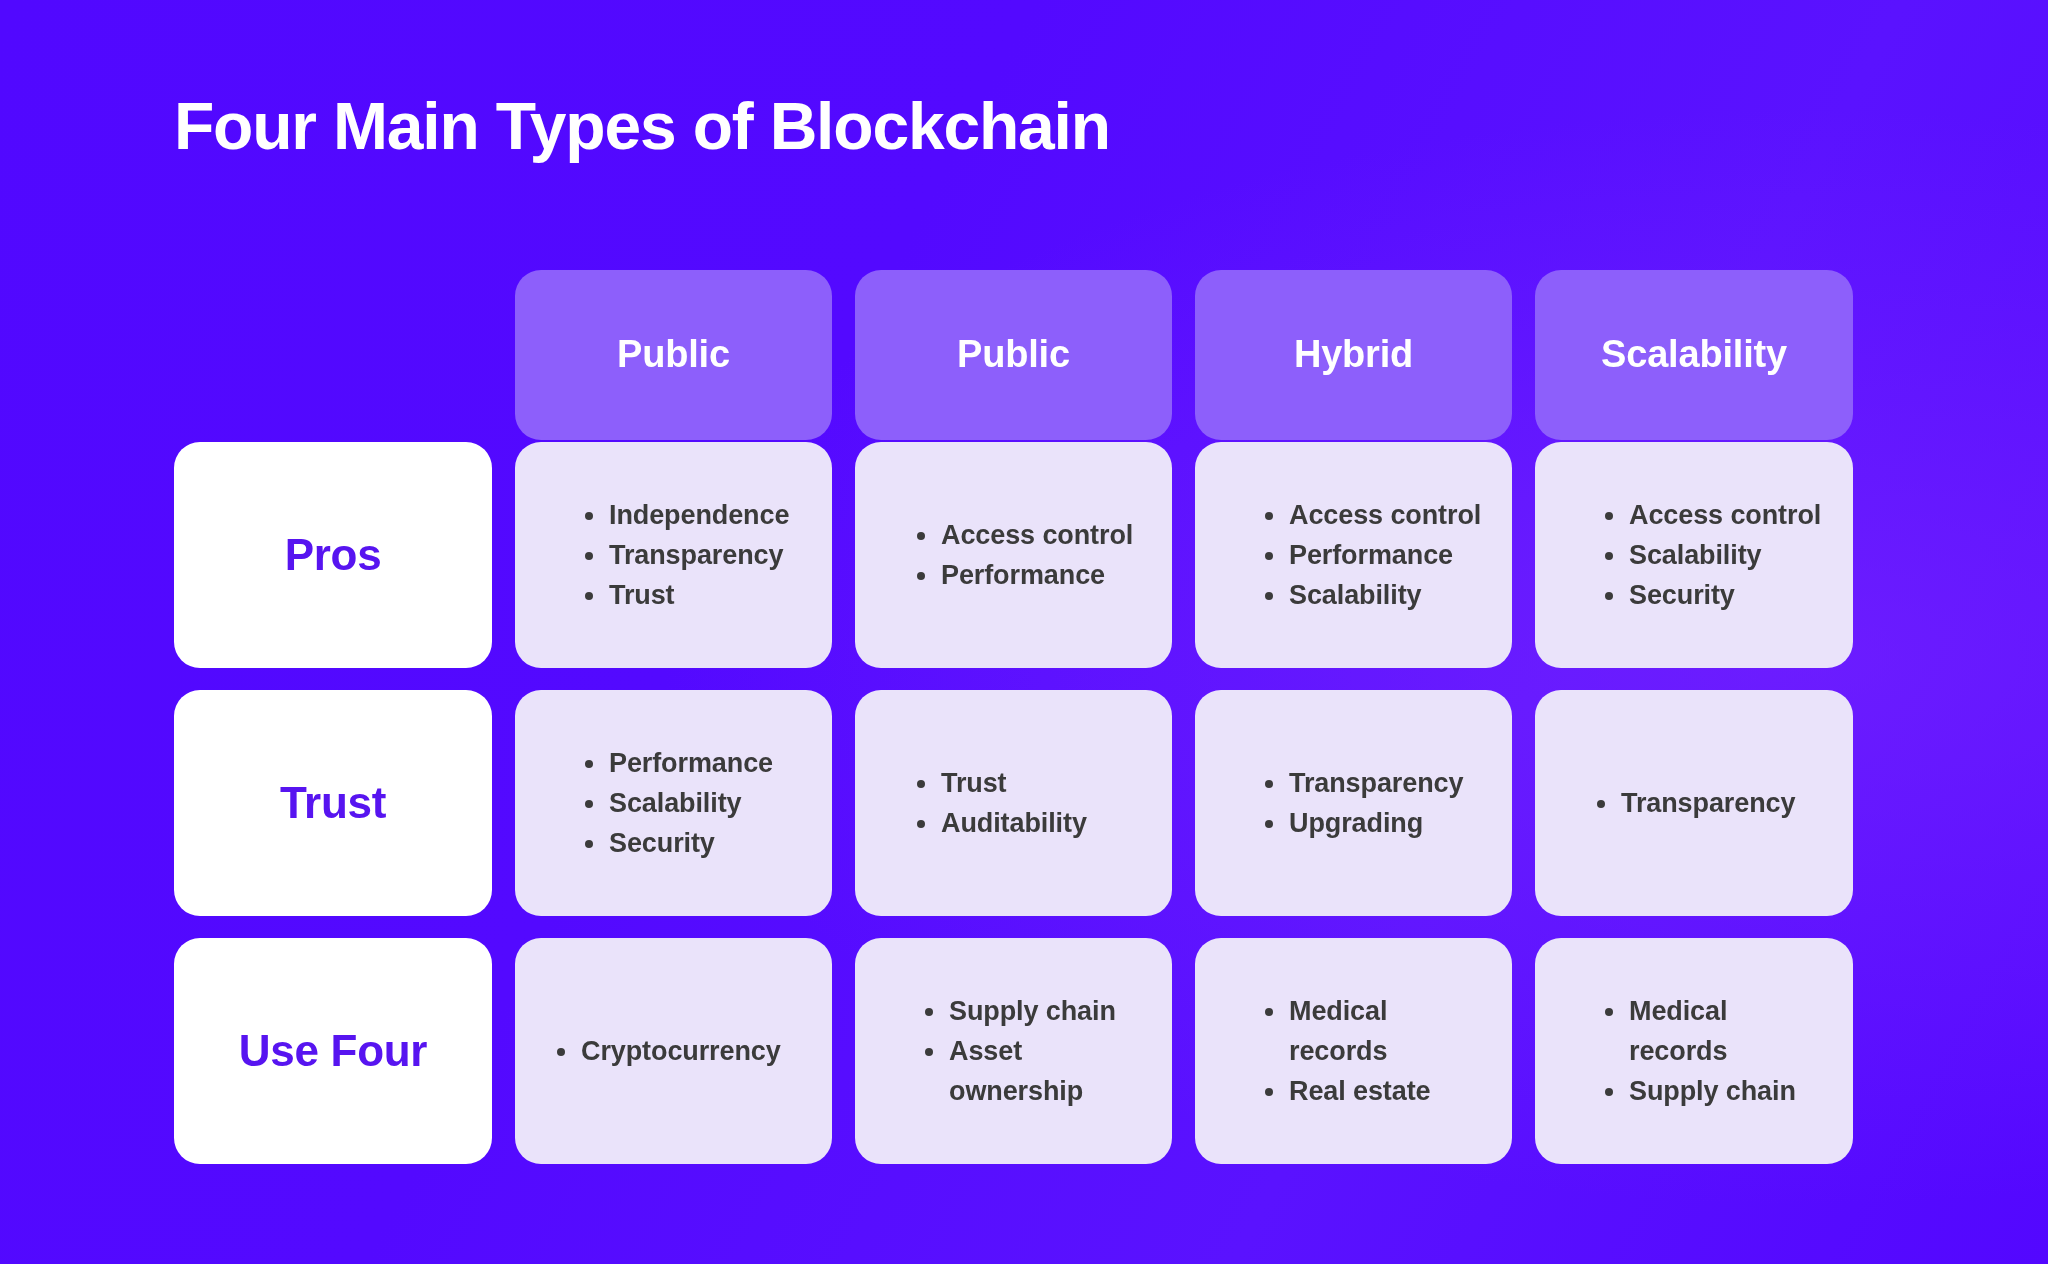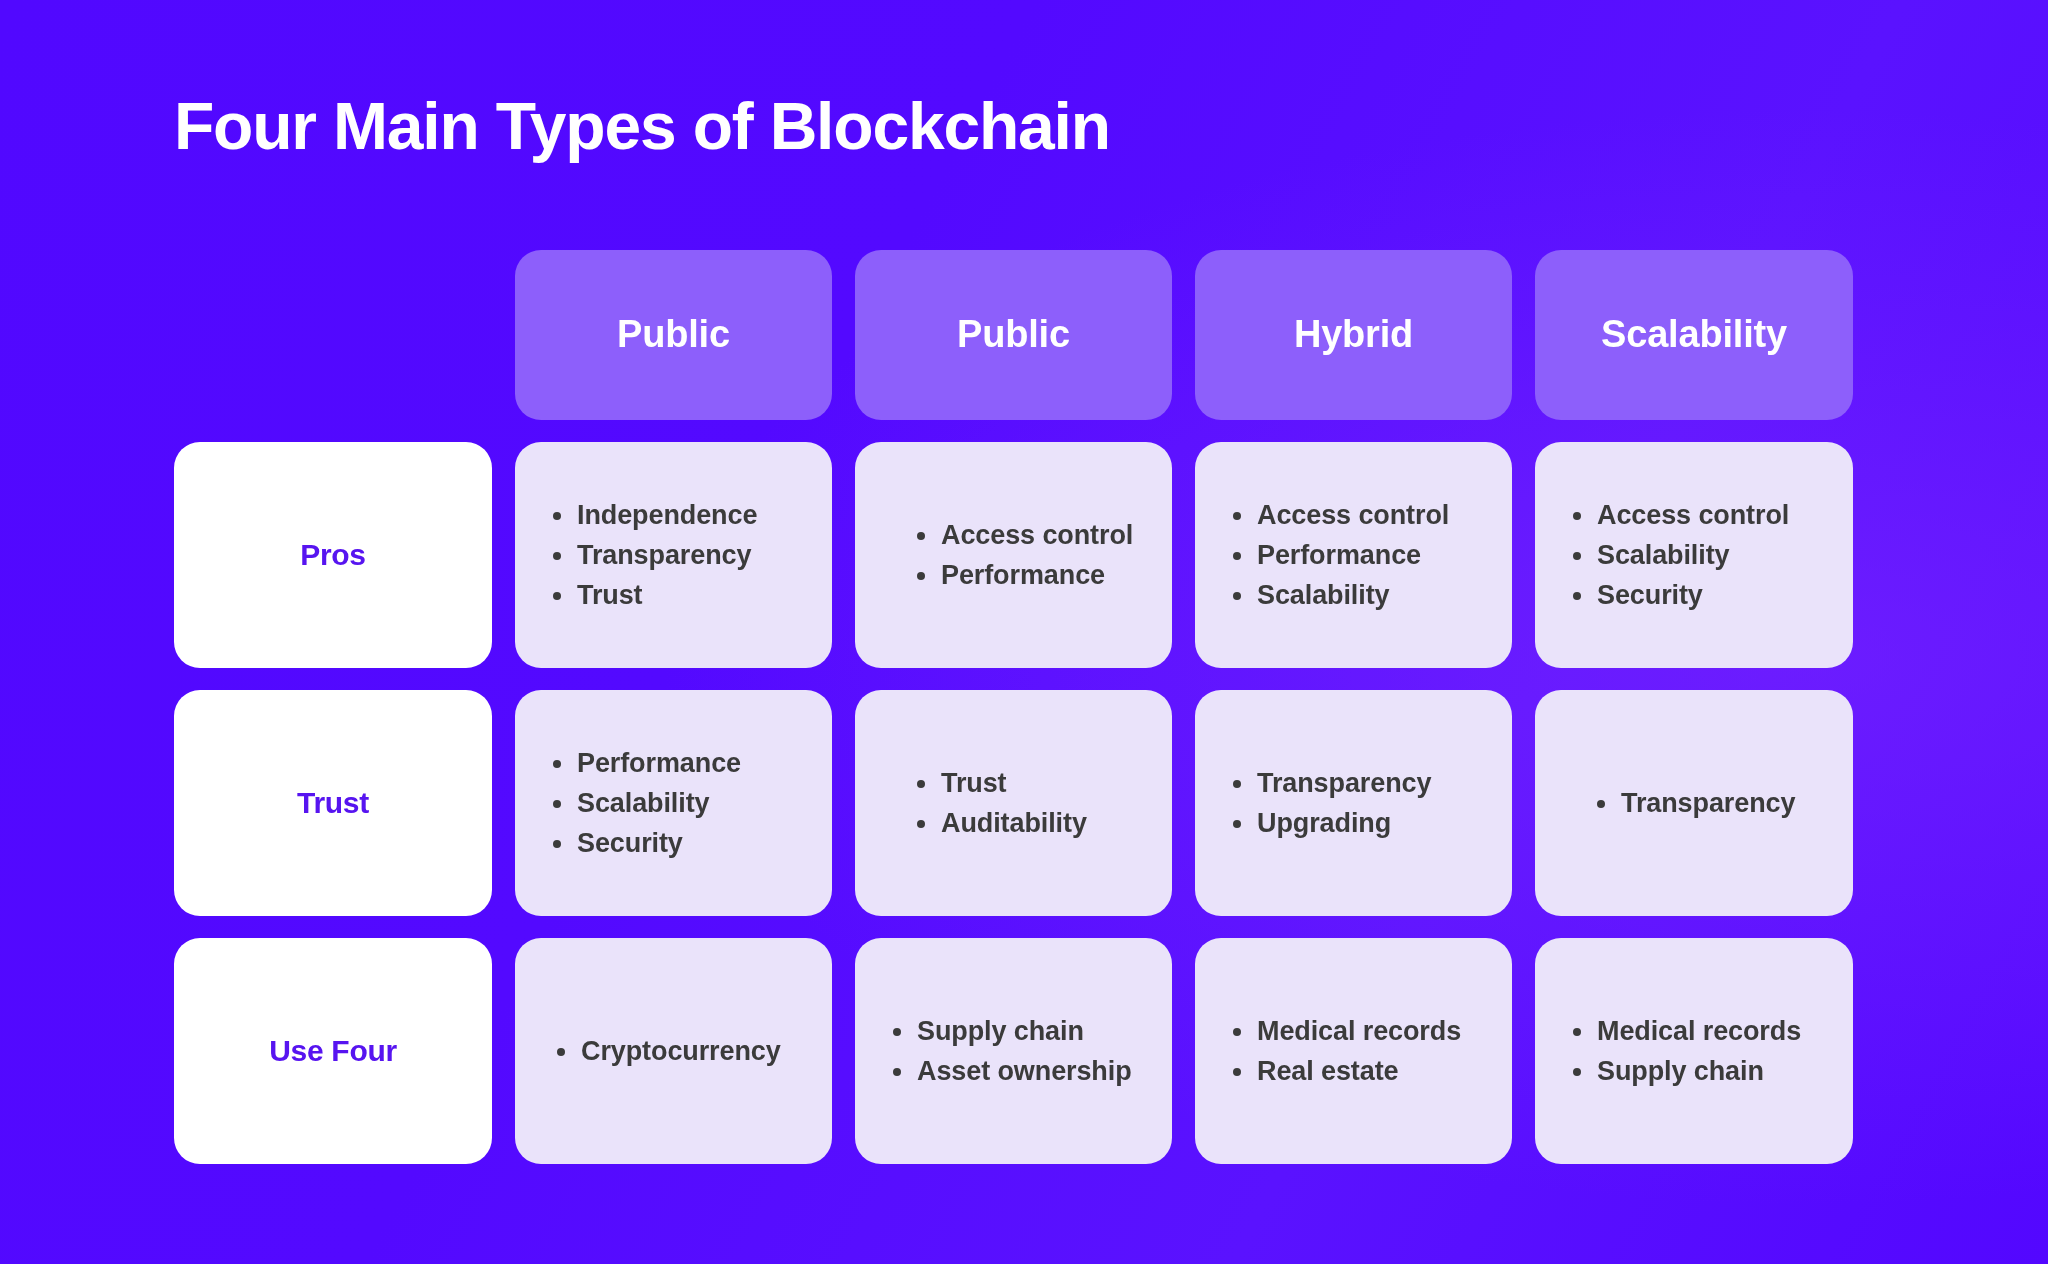--- a/index.html
+++ b/index.html
@@ -59,41 +59,42 @@
   
   .corner { background: transparent; }
 
   .head-card {
     background: #8D5FFB;
     border-radius: 26px;
     display: flex;
     align-items: center;
     justify-content: center;
     height: 100%;
+    margin-top: 20px;
   }
   .head-card .label {
     color: #FFFFFF;
     font-size: 38px;
     font-weight: 700;
     letter-spacing: -0.2px;
     line-height: 1.1;
     text-align: center;
   }
 
   .row-label-card {
     background: #FFFFFF;
     border-radius: 26px;
     display: flex;
     align-items: center;
     justify-content: center;
     height: 100%;
   }
   .row-label-card .label {
     color: #5714F0;
-    font-size: 30px;
+    font-size: 44px;
     font-weight: 700;
     letter-spacing: -0.3px;
     text-align: center;
     line-height: 1.15;
   }
 
   .data-card {
     background: #EAE3FA;
     border-radius: 26px;
     height: 100%;
@@ -124,21 +125,21 @@
     position: absolute;
     left: 2px;
     top: 17px;
     width: 8px;
     height: 8px;
     border-radius: 50%;
     background: #3B3B3B;
   }
 
   
-  .pad-lg { padding-left: 36px; }
+  .pad-lg { padding-left: 68px; }
   .pad-xl { padding-left: 60px; }
 </style>
 </head>
 <body>
 
 <div id="stage">
 
   <div class="title">Four Main Types of Blockchain</div>
 
   <div class="grid">

